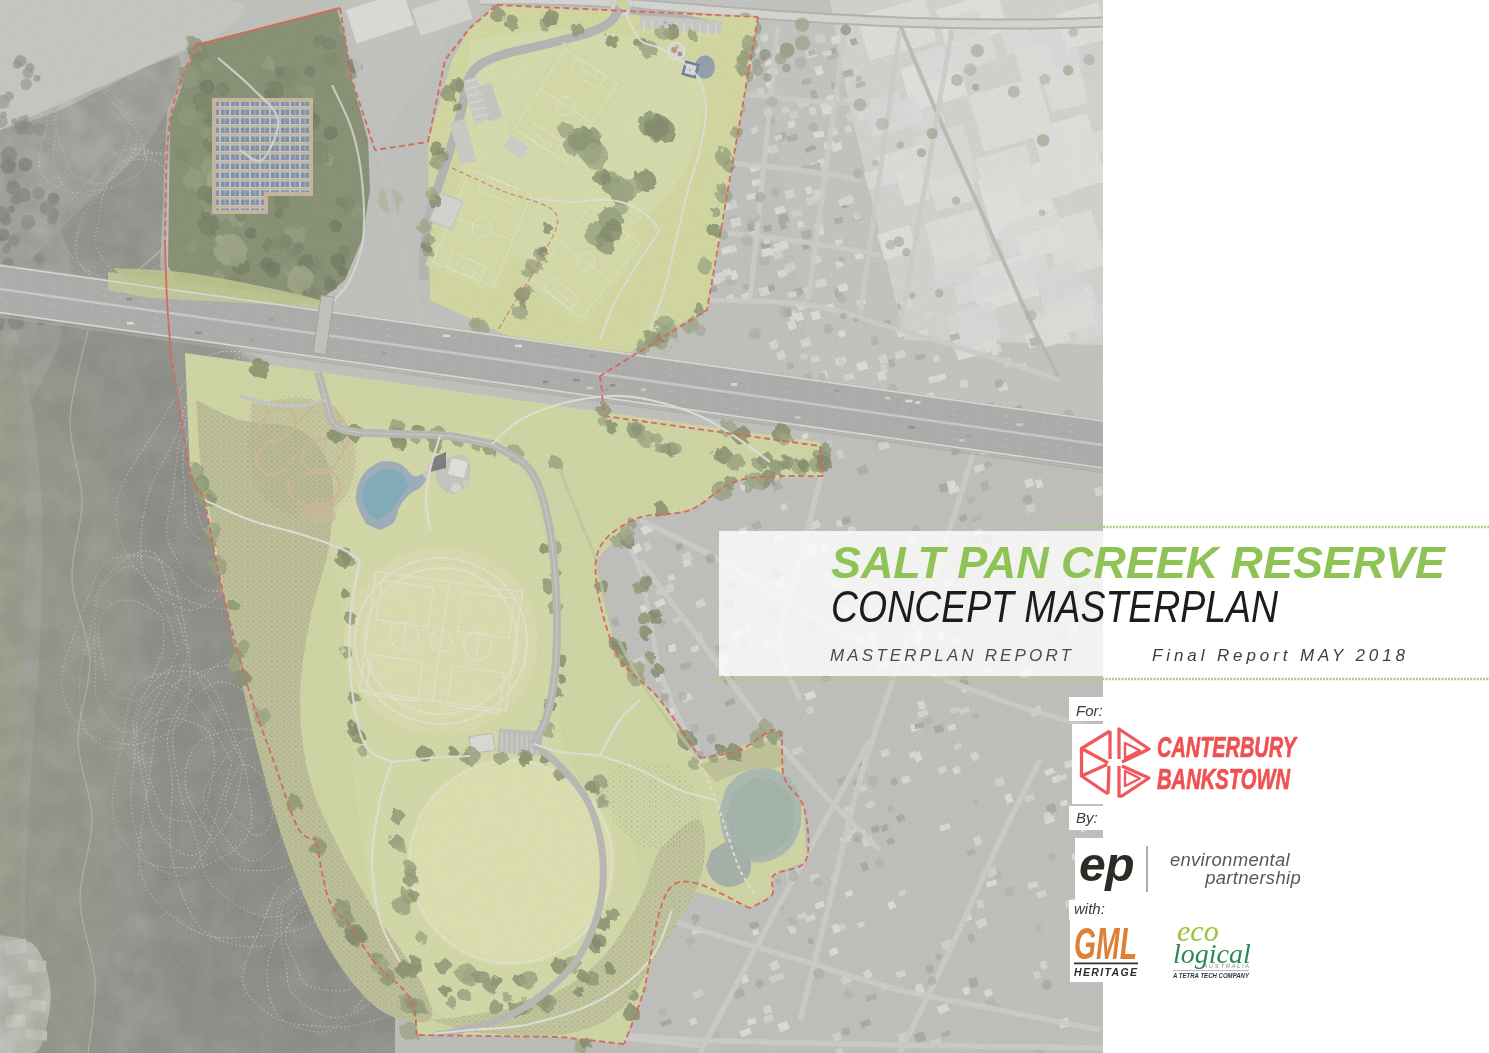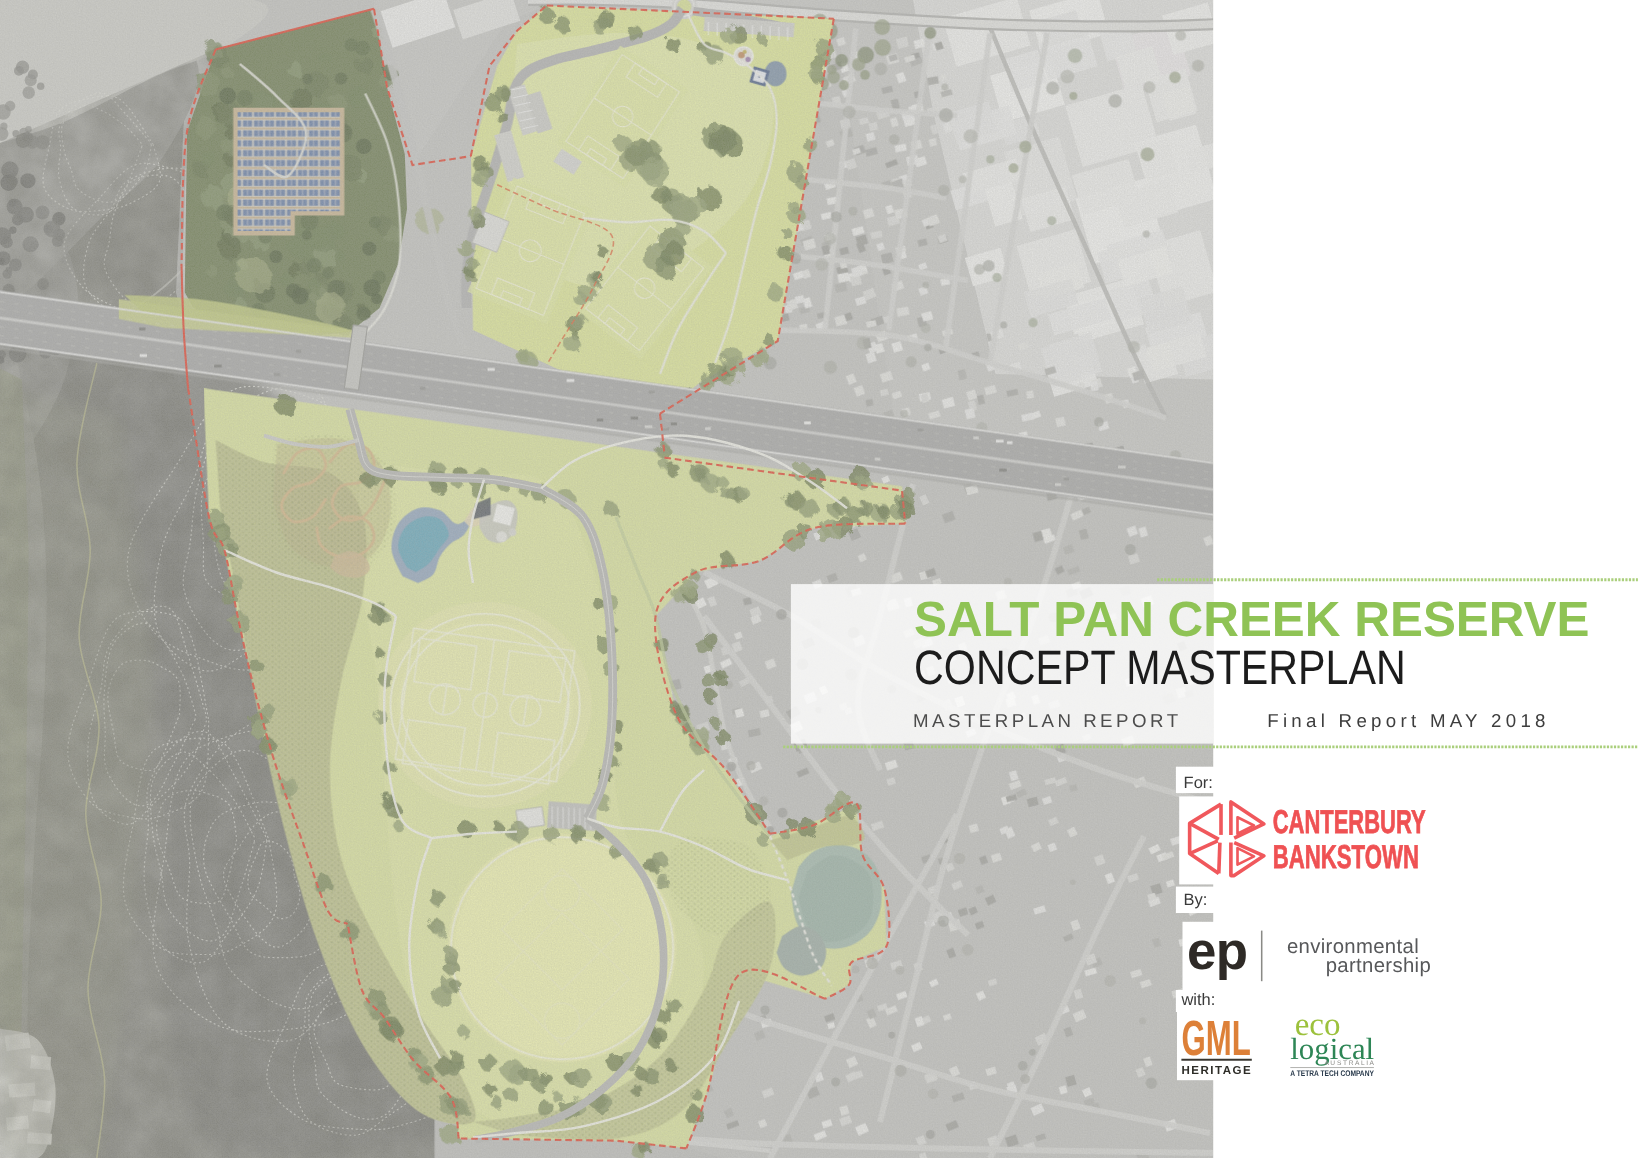--- a/index.html
+++ b/index.html
@@ -1,16 +1,16 @@
 <!DOCTYPE html>
 <html><head>
 <meta charset="utf-8">
 <style>
 html,body{margin:0;padding:0;background:#ffffff;}
-#page{position:relative;width:1489px;height:1053px;overflow:hidden;font-family:"Liberation Sans",sans-serif;}
+#page{position:relative;width:1489px;height:1053px;overflow:hidden;font-family:"Liberation Sans",sans-serif;font-style:italic;}
 svg{display:block}
 </style>
 </head>
 <body>
 <div id="page">
 <svg width="1489" height="1053" viewBox="0 0 1489 1053">
 <defs>
 <filter id="grain" x="0" y="0" width="100%" height="100%">
 <feTurbulence type="fractalNoise" baseFrequency="0.9" numOctaves="2" seed="7" result="n"></feTurbulence>
 <feColorMatrix in="n" type="matrix" values="0 0 0 0 0.5 0 0 0 0 0.5 0 0 0 0 0.5 0.6 0.6 0.6 0 0"></feColorMatrix>

